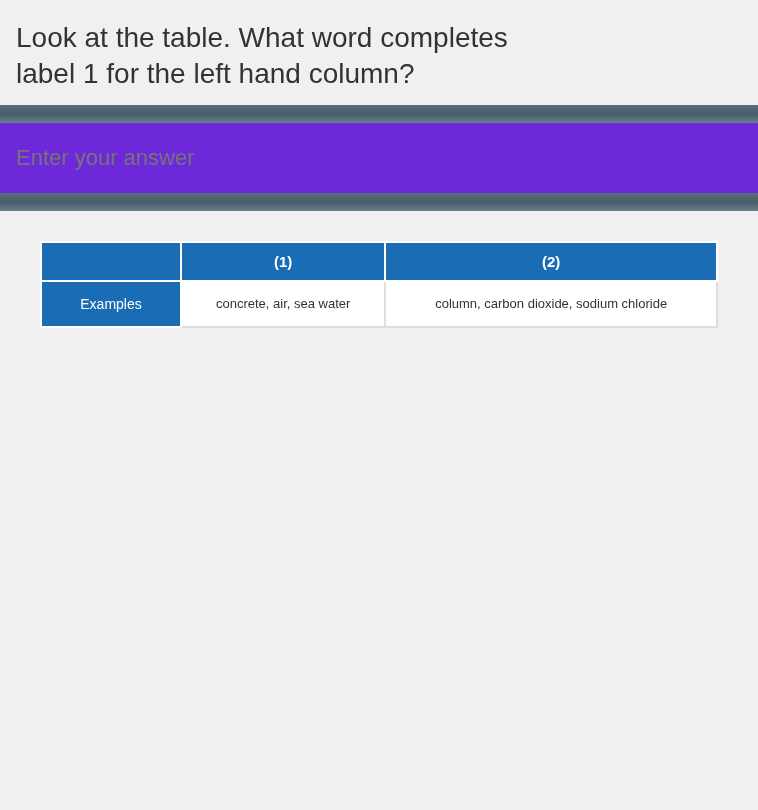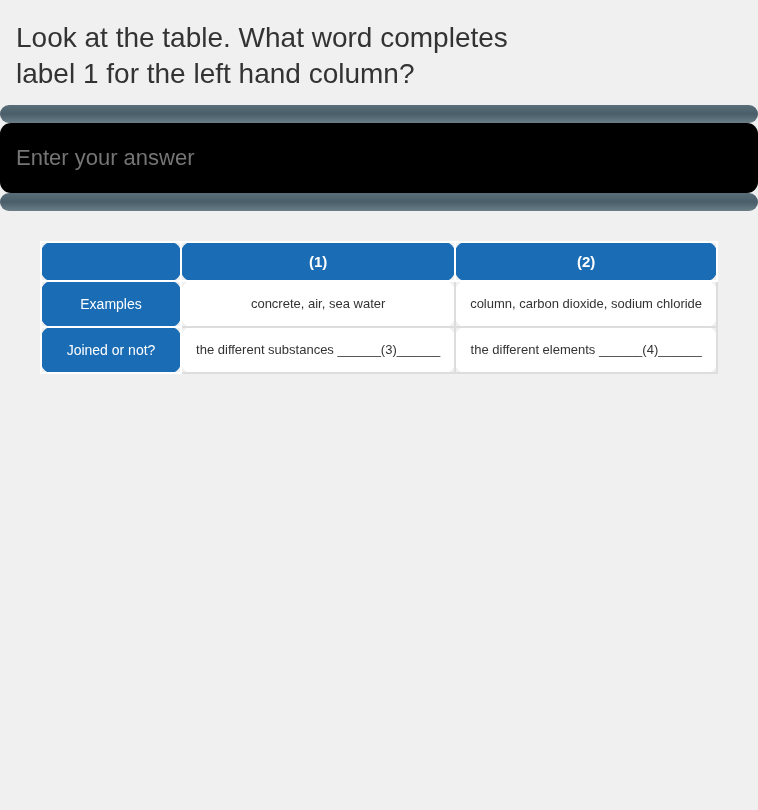--- a/index.html
+++ b/index.html
@@ -1,19 +1,18 @@
 <!DOCTYPE html>
 <html><head>
   <meta charset="utf-8">
   <style>
     * {
       box-sizing: border-box;
       margin: 0;
       padding: 0;
-      border-radius: 11px;
     }
 
     body {
       width: 758px;
       min-height: 810px;
       font-family: Arial, sans-serif;
       background: #f0f0f0;
       overflow-x: hidden;
     }
 
@@ -29,21 +28,21 @@
       font-weight: 400;
     }
 
     .divider-bar {
       width: 100%;
       height: 18px;
       background: linear-gradient(to bottom, #5a6e78, #4a5e6a, #6a7e88);
     }
 
     .answer-section {
-      background: #000000;
+      background: #6d28d9;
       padding: 22px 16px;
     }
 
     .answer-input {
       width: 100%;
       border: none;
       outline: none;
       font-size: 22px;
       color: #aaa;
       background: transparent;
@@ -132,20 +131,15 @@
         <th>(1)</th>
         <th>(2)</th>
       </tr>
     </thead>
     <tbody id="table-body">
     <tr>
           <td class="label-cell">Examples</td>
           <td class="content-cell">concrete, air, sea water</td>
           <td class="content-cell">column, carbon dioxide, sodium chloride</td>
         </tr>
-        <tr>
-          <td class="label-cell">Joined or not?</td>
-          <td class="content-cell">the different substances ______(3)______</td>
-          <td class="content-cell">the different elements ______(4)______</td>
-        </tr>
       </tbody>
   </table>
 </div>
 
 </body></html>

